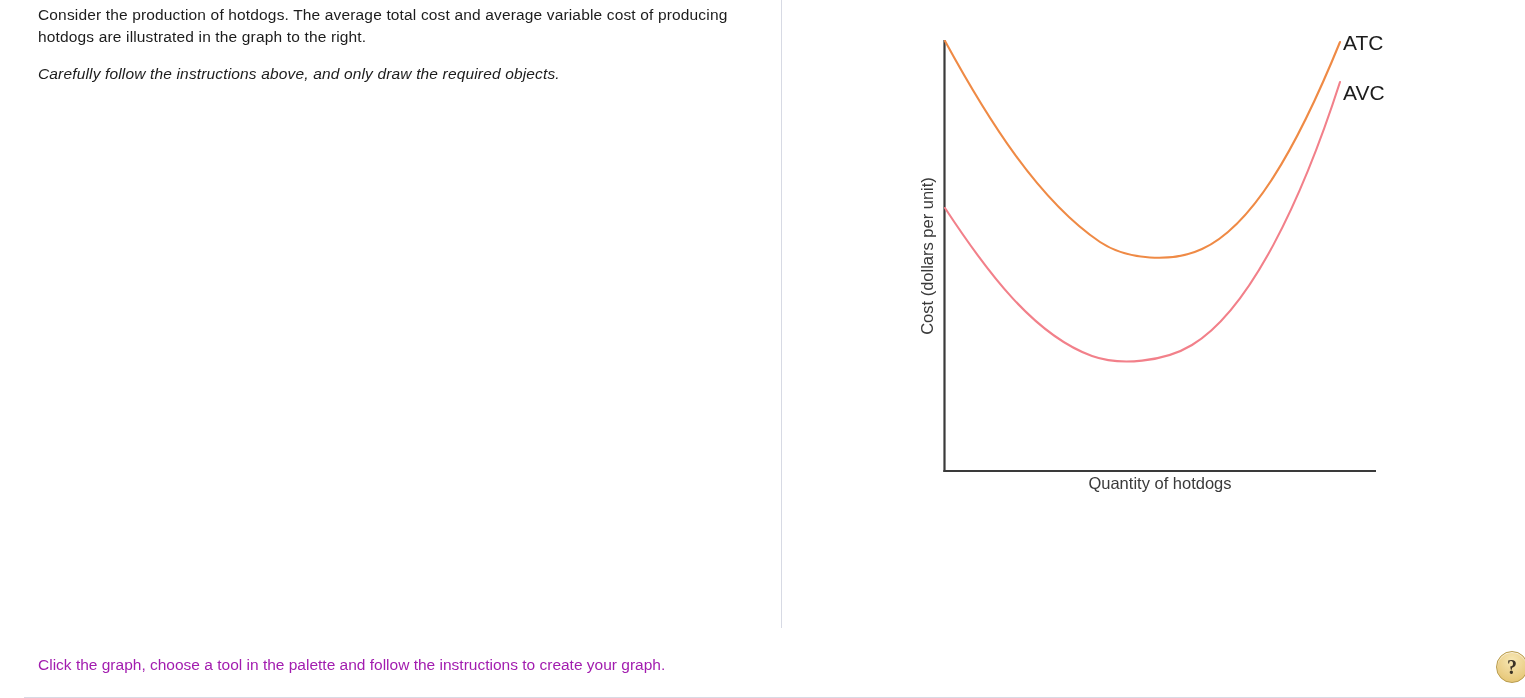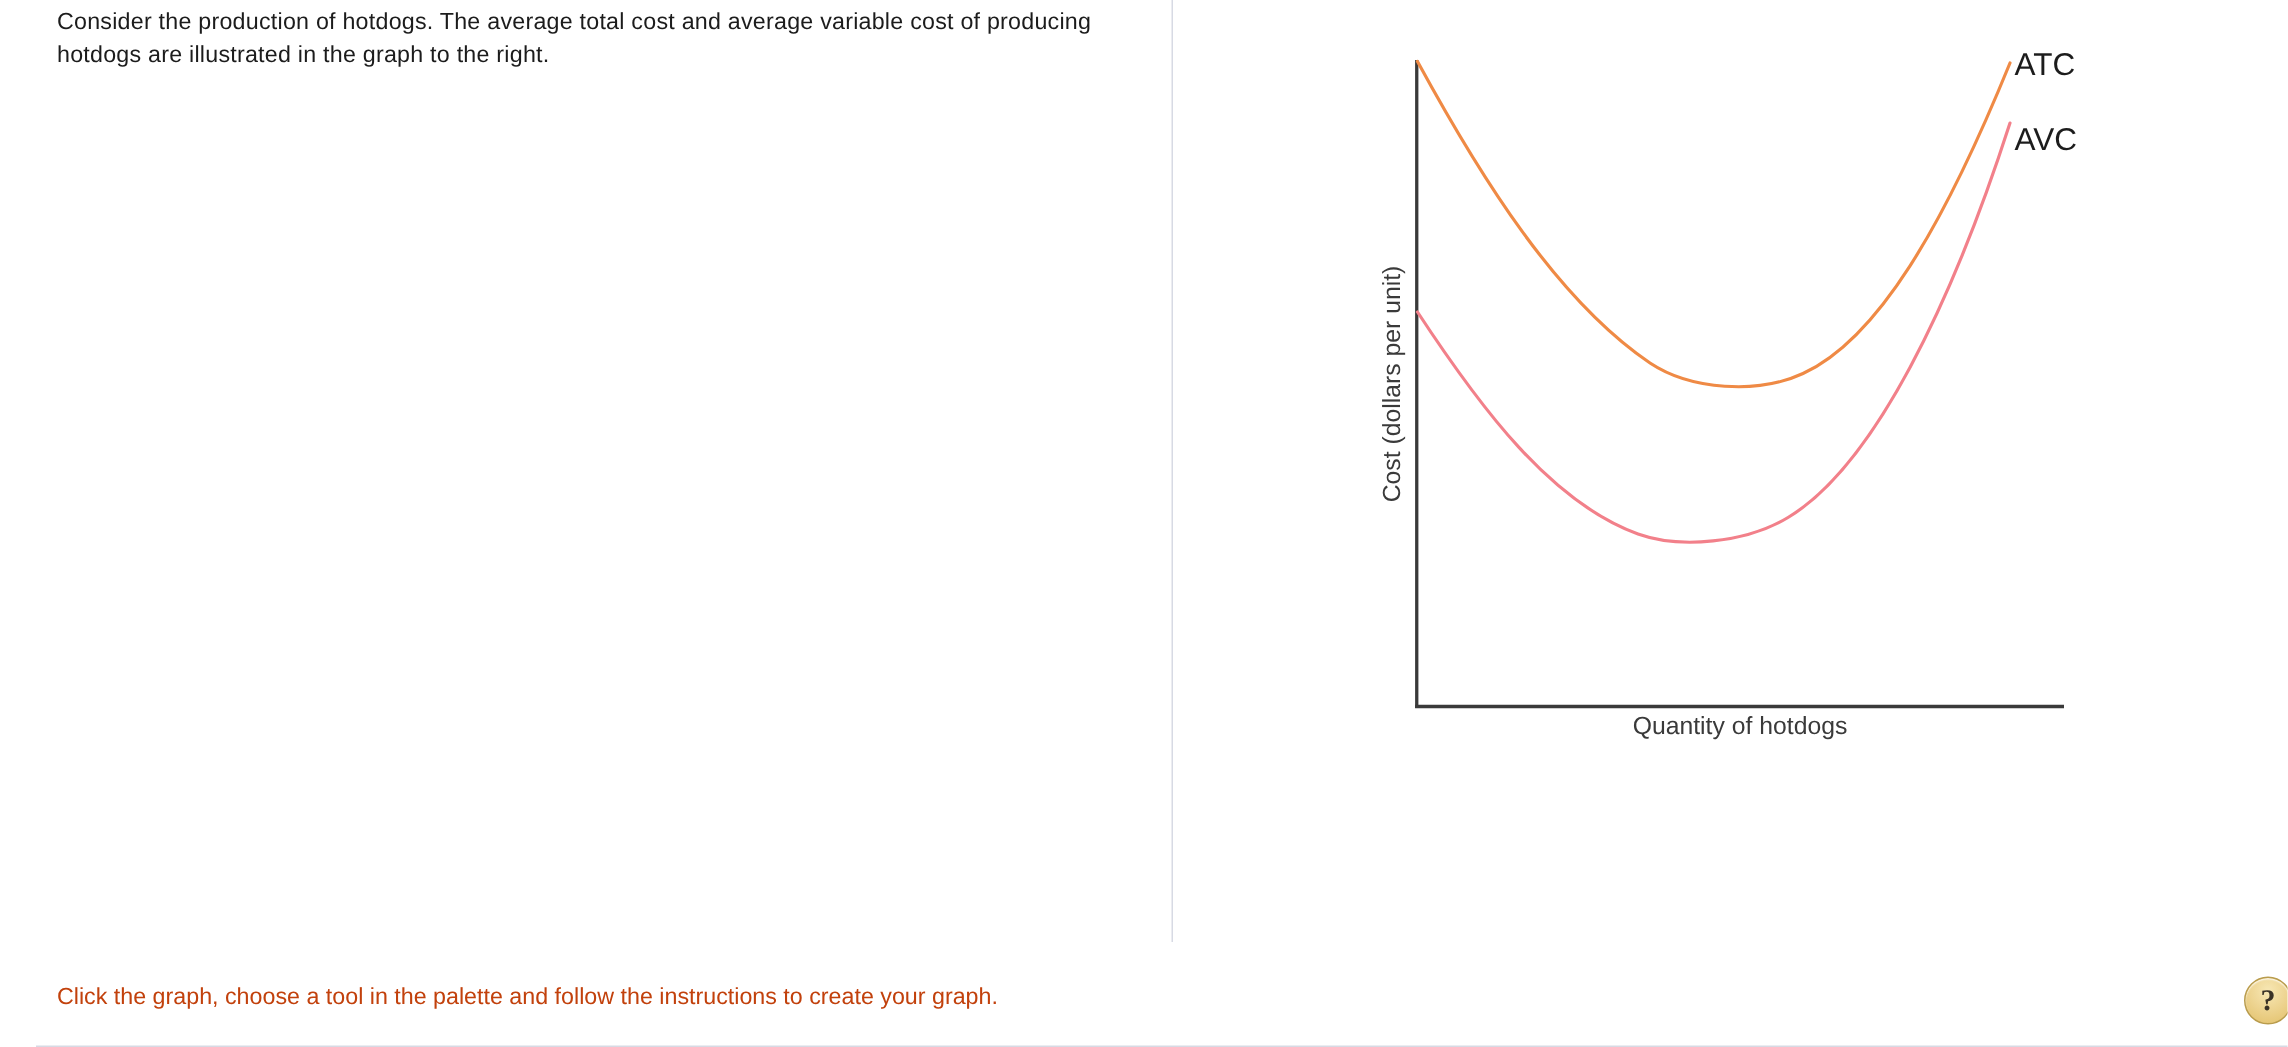--- a/index.html
+++ b/index.html
@@ -88,21 +88,21 @@
     width: 1525px;
     height: 1px;
     background: #d7dae4;
   }
   .bottom-text {
     position: absolute;
     left: 14px;
     top: 26px;
     font-size: 15.5px;
     line-height: 20px;
-    color: #c2410c;
+    color: #a21caf;
     white-space: nowrap;
   }
   .help-button {
     position: absolute;
     left: 1472px;
     top: 651px;
     width: 30px;
     height: 30px;
     border-radius: 50%;
     background: radial-gradient(circle at 50% 28%, #f7e7b4 0%, #eed593 45%, #e2c069 100%);
@@ -141,20 +141,21 @@
   <div class="content-area">
 
     <div class="vertical-divider"></div>
 
     <div class="question-panel">
 
       <p class="q-para">Consider the production of hotdogs.  The average total cost and average variable cost of producing hotdogs are illustrated in the graph to the right.</p>
 
 
 
+      <p class="q-para all-ital">Carefully follow the instructions above, and only draw the required objects.</p>
     </div>
 
     <div class="graph-panel">
       <svg class="graph-svg" width="767" height="629" viewBox="0 0 767 629">
 
         <rect x="0" y="0" width="767" height="629" fill="#ffffff"></rect>
 
         <line x1="162.5" y1="40" x2="162.5" y2="472" stroke="#3a3a3a" stroke-width="2.2"></line>
 
         <line x1="161.4" y1="471" x2="594" y2="471" stroke="#3a3a3a" stroke-width="2.2"></line>

